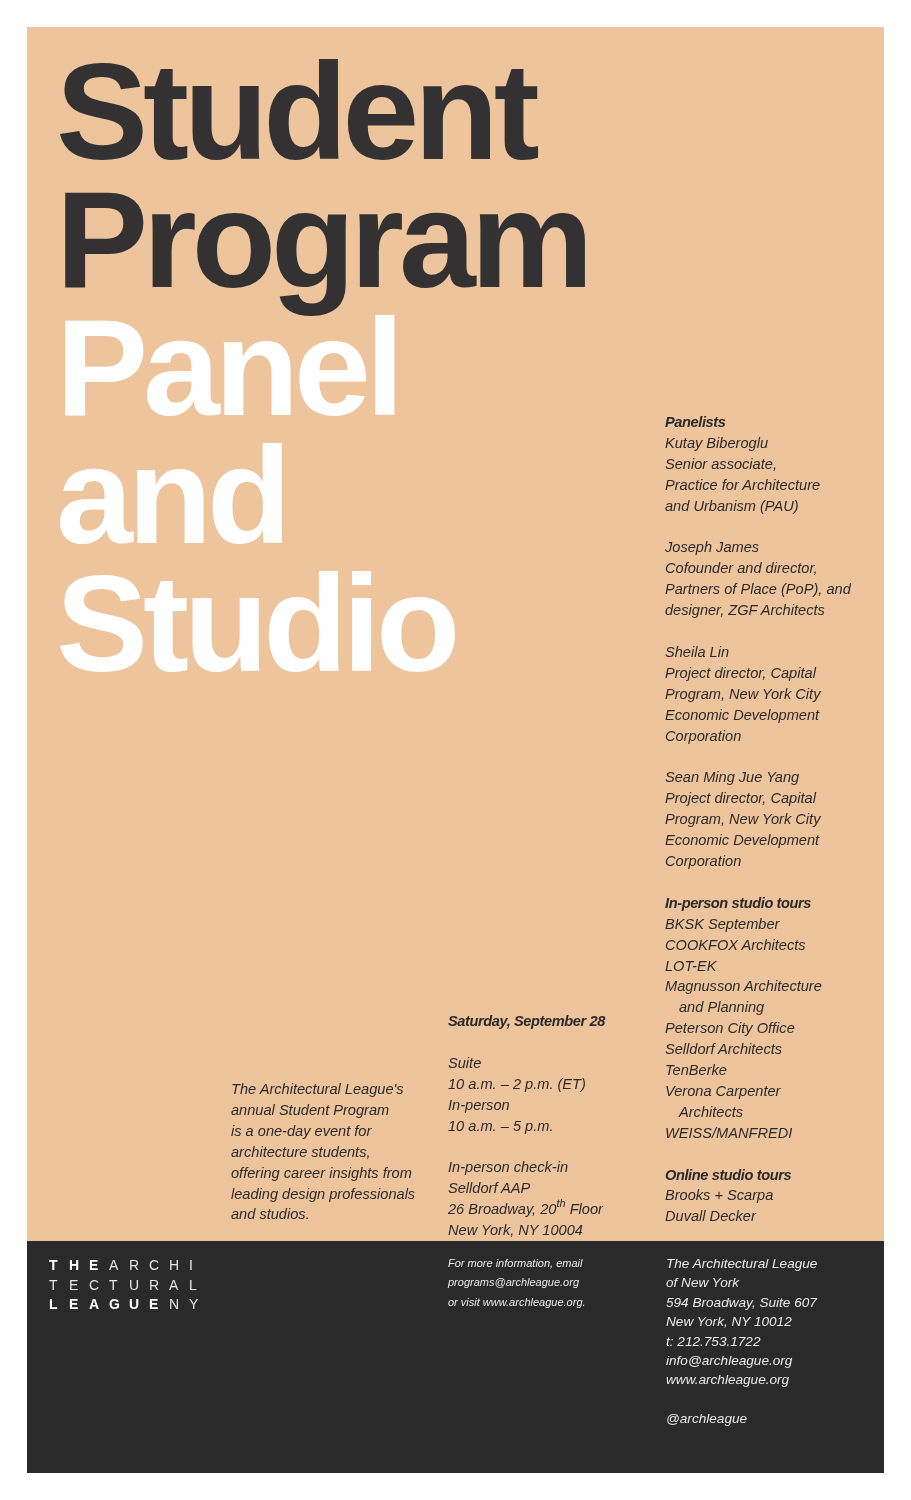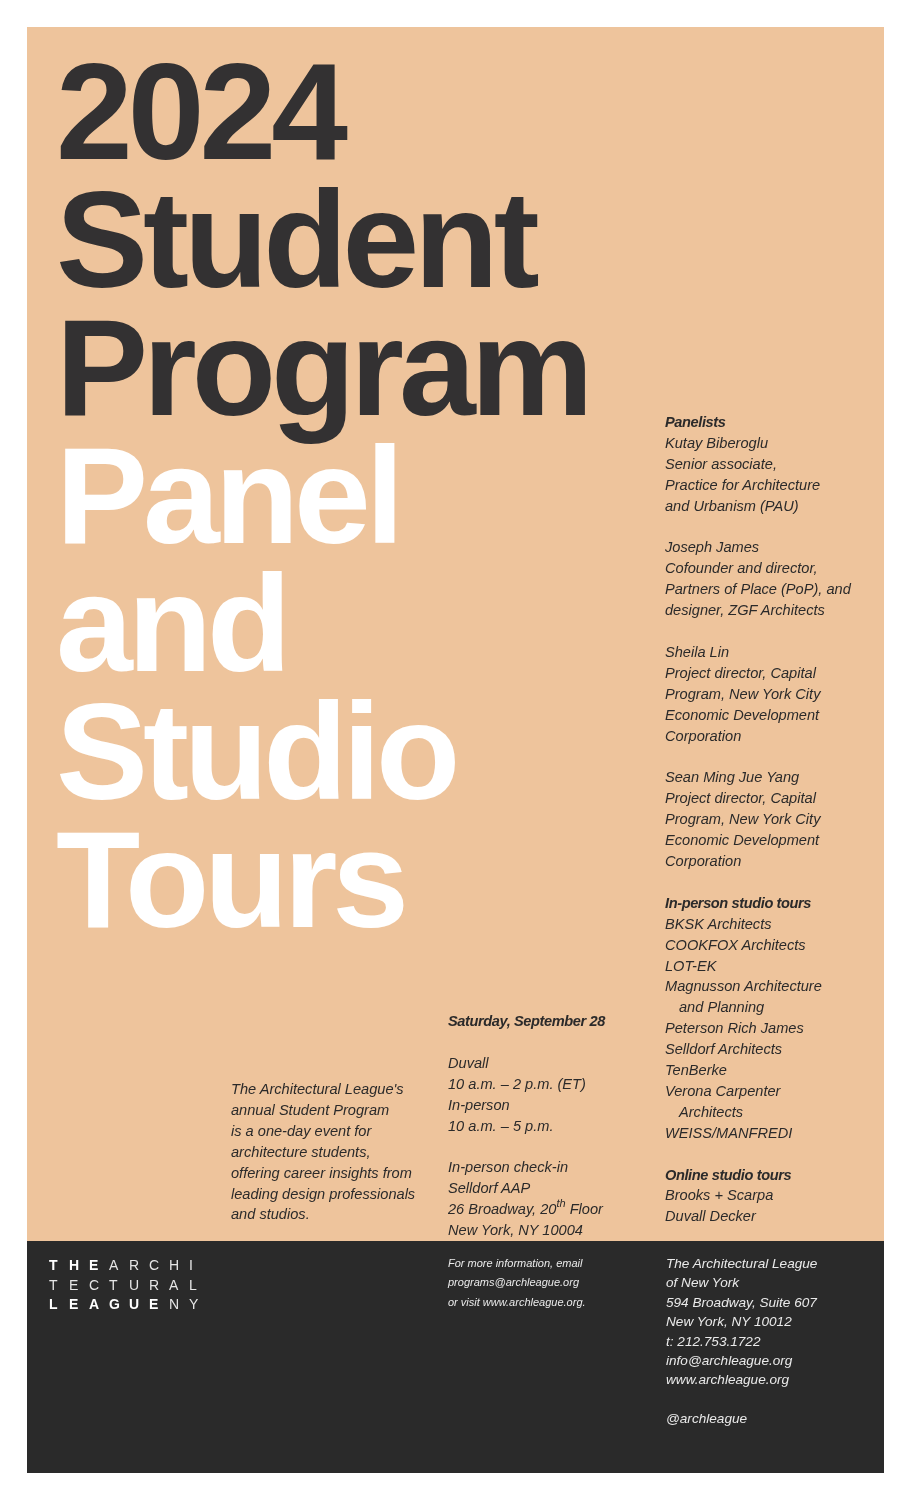--- a/index.html
+++ b/index.html
@@ -26,43 +26,41 @@
   .logo .ch { display:inline-block; width:20px; text-align:left; }
   .logo .b { font-weight:700; }
   .logo .t { font-weight:400; color:#e6e6e6; }
 </style>
 </head>
 <body>
 
 <div class="poster"></div>
 
 <h1 class="headline">
-  <span class="hl dark">2024</span>
   <span class="hl dark">Student</span>
   <span class="hl dark">Program</span>
   <span class="hl light">Panel</span>
   <span class="hl light">and</span>
   <span class="hl light">Studio</span>
-  <span class="hl light">Tours</span>
 </h1>
 
 <div class="col small" style="left:231px; top:1079px;">
   <span class="line">The Architectural League's</span>
   <span class="line">annual Student Program</span>
   <span class="line">is a one-day event for</span>
   <span class="line">architecture students,</span>
   <span class="line">offering career insights from</span>
   <span class="line">leading design professionals</span>
   <span class="line">and studios.</span>
 </div>
 
 <div class="col small" style="left:448px; top:1011px;">
   <span class="line bold">Saturday, September 28</span>
   <span class="gap"></span>
-  <span class="line">Duvall</span>
+  <span class="line">Suite</span>
   <span class="line">10 a.m. – 2 p.m. (ET)</span>
   <span class="line">In-person</span>
   <span class="line">10 a.m. – 5 p.m.</span>
   <span class="gap"></span>
   <span class="line">In-person check-in</span>
   <span class="line">Selldorf AAP</span>
   <span class="line"><span>26 Broadway, 20</span><sup>th</sup><span> Floor</span></span>
   <span class="line">New York, NY 10004</span>
 </div>
 
@@ -94,26 +92,26 @@
   <div>
     <span class="line">Sean Ming Jue Yang</span>
     <span class="line">Project director, Capital</span>
     <span class="line">Program, New York City</span>
     <span class="line">Economic Development</span>
     <span class="line">Corporation</span>
   </div>
   <span class="gap"></span>
 
   <span class="line bold">In-person studio tours</span>
-  <span class="line">BKSK Architects</span>
+  <span class="line">BKSK September</span>
   <span class="line">COOKFOX Architects</span>
   <span class="line">LOT-EK</span>
   <span class="line">Magnusson Architecture</span>
   <span class="line indent">and Planning</span>
-  <span class="line">Peterson Rich James</span>
+  <span class="line">Peterson City Office</span>
   <span class="line">Selldorf Architects</span>
   <span class="line">TenBerke</span>
   <span class="line">Verona Carpenter</span>
   <span class="line indent">Architects</span>
   <span class="line">WEISS/MANFREDI</span>
   <span class="gap"></span>
 
   <span class="line bold">Online studio tours</span>
   <span class="line">Brooks + Scarpa</span>
   <span class="line">Duvall Decker</span>

